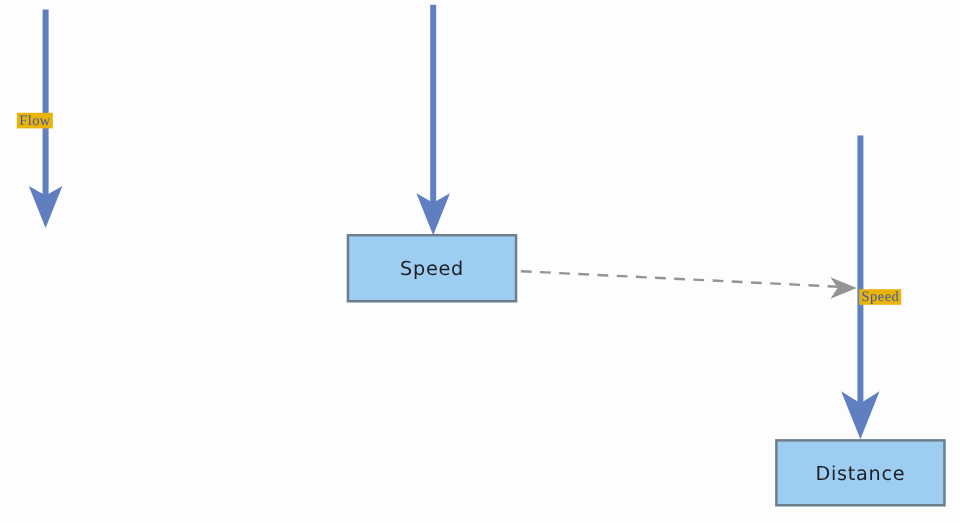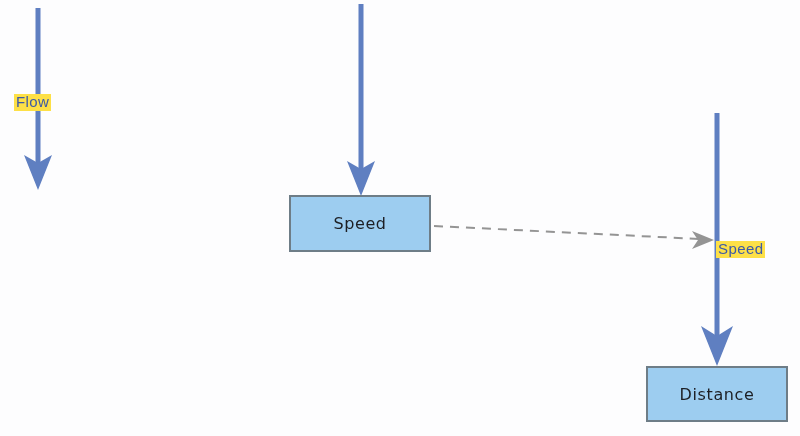--- a/index.html
+++ b/index.html
@@ -52,26 +52,26 @@
   }
   #box-distance {
     left: 646px;
     top: 366px;
     width: 142px;
     height: 56px;
     align-items: center;
   }
   .edge-label {
     position: absolute;
-    font-family: Liberation Sans, sans-serif;
-    font-size: 15px;
+    font-family: Liberation Serif, serif;
+    font-size: 12px;
     color: #3d5aa6;
     letter-spacing: 0.4px;
     white-space: nowrap;
-    background: #fde047;
+    background: #eab308;
     padding: 0 2px;
     line-height: 1.1;
   }
   #label-flow {
     left: 14px;
     top: 94px;
   }
   #label-acceleration {
     left: 303px;
     top: 94px;

